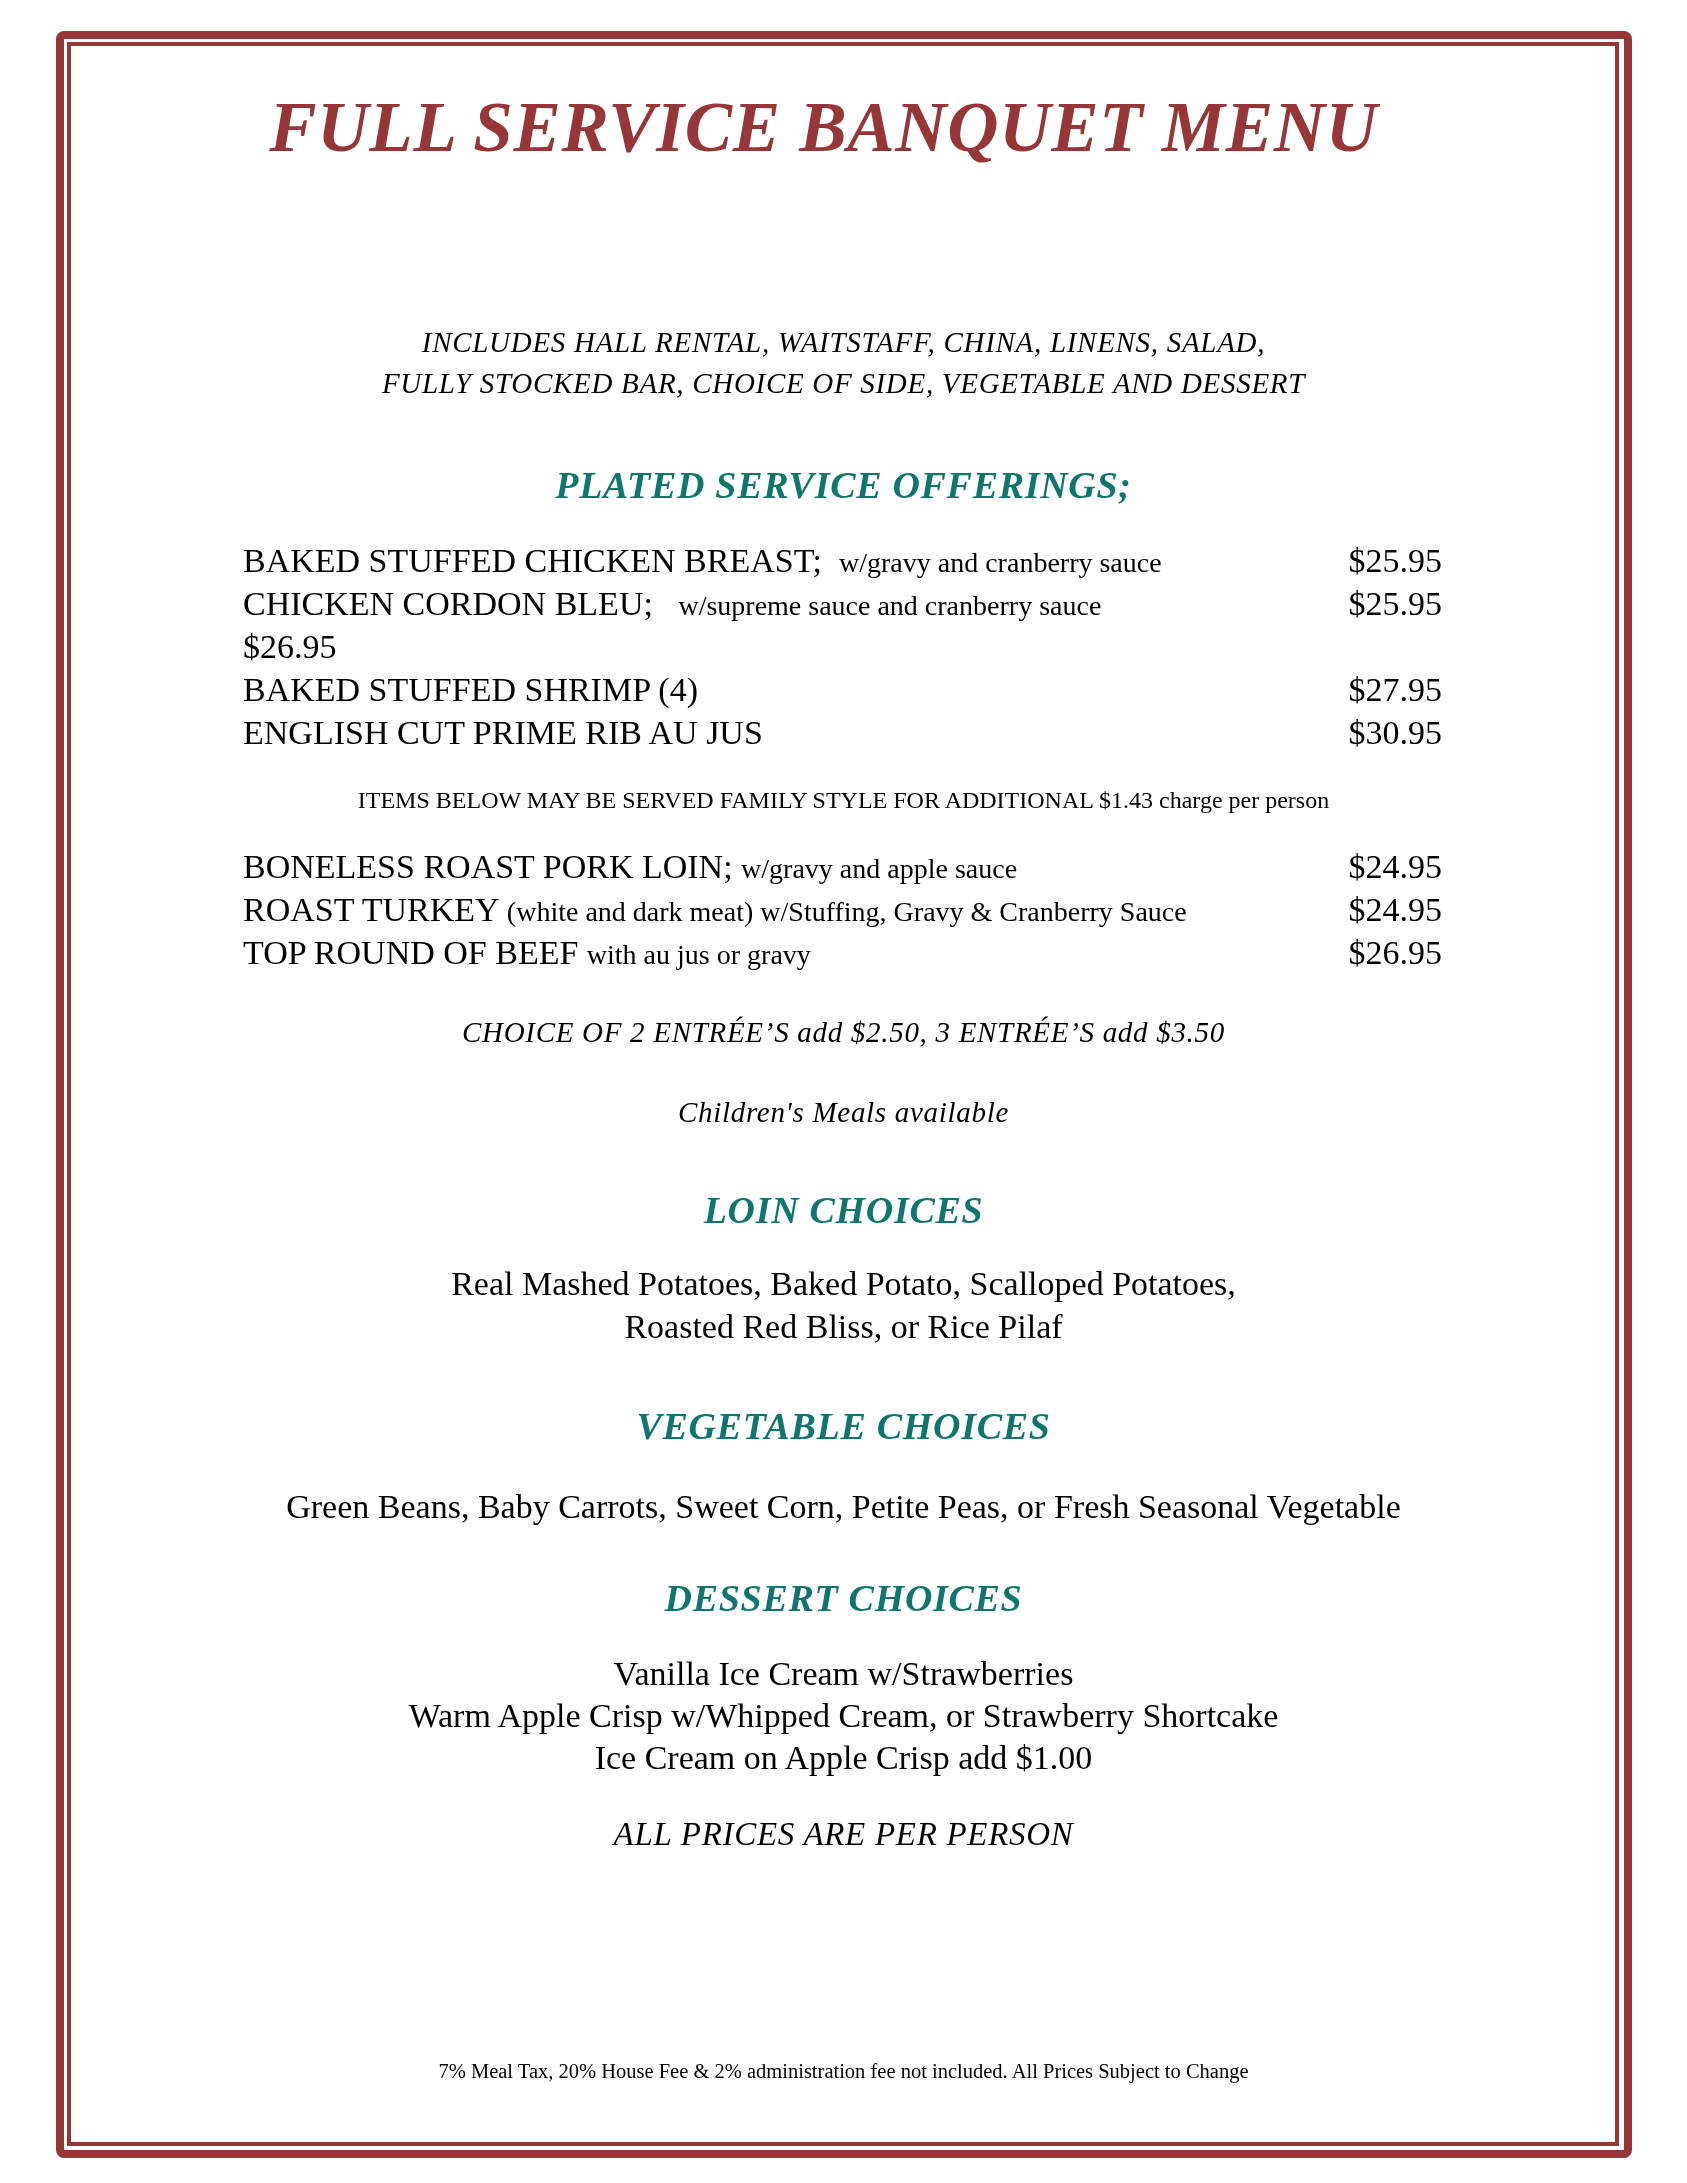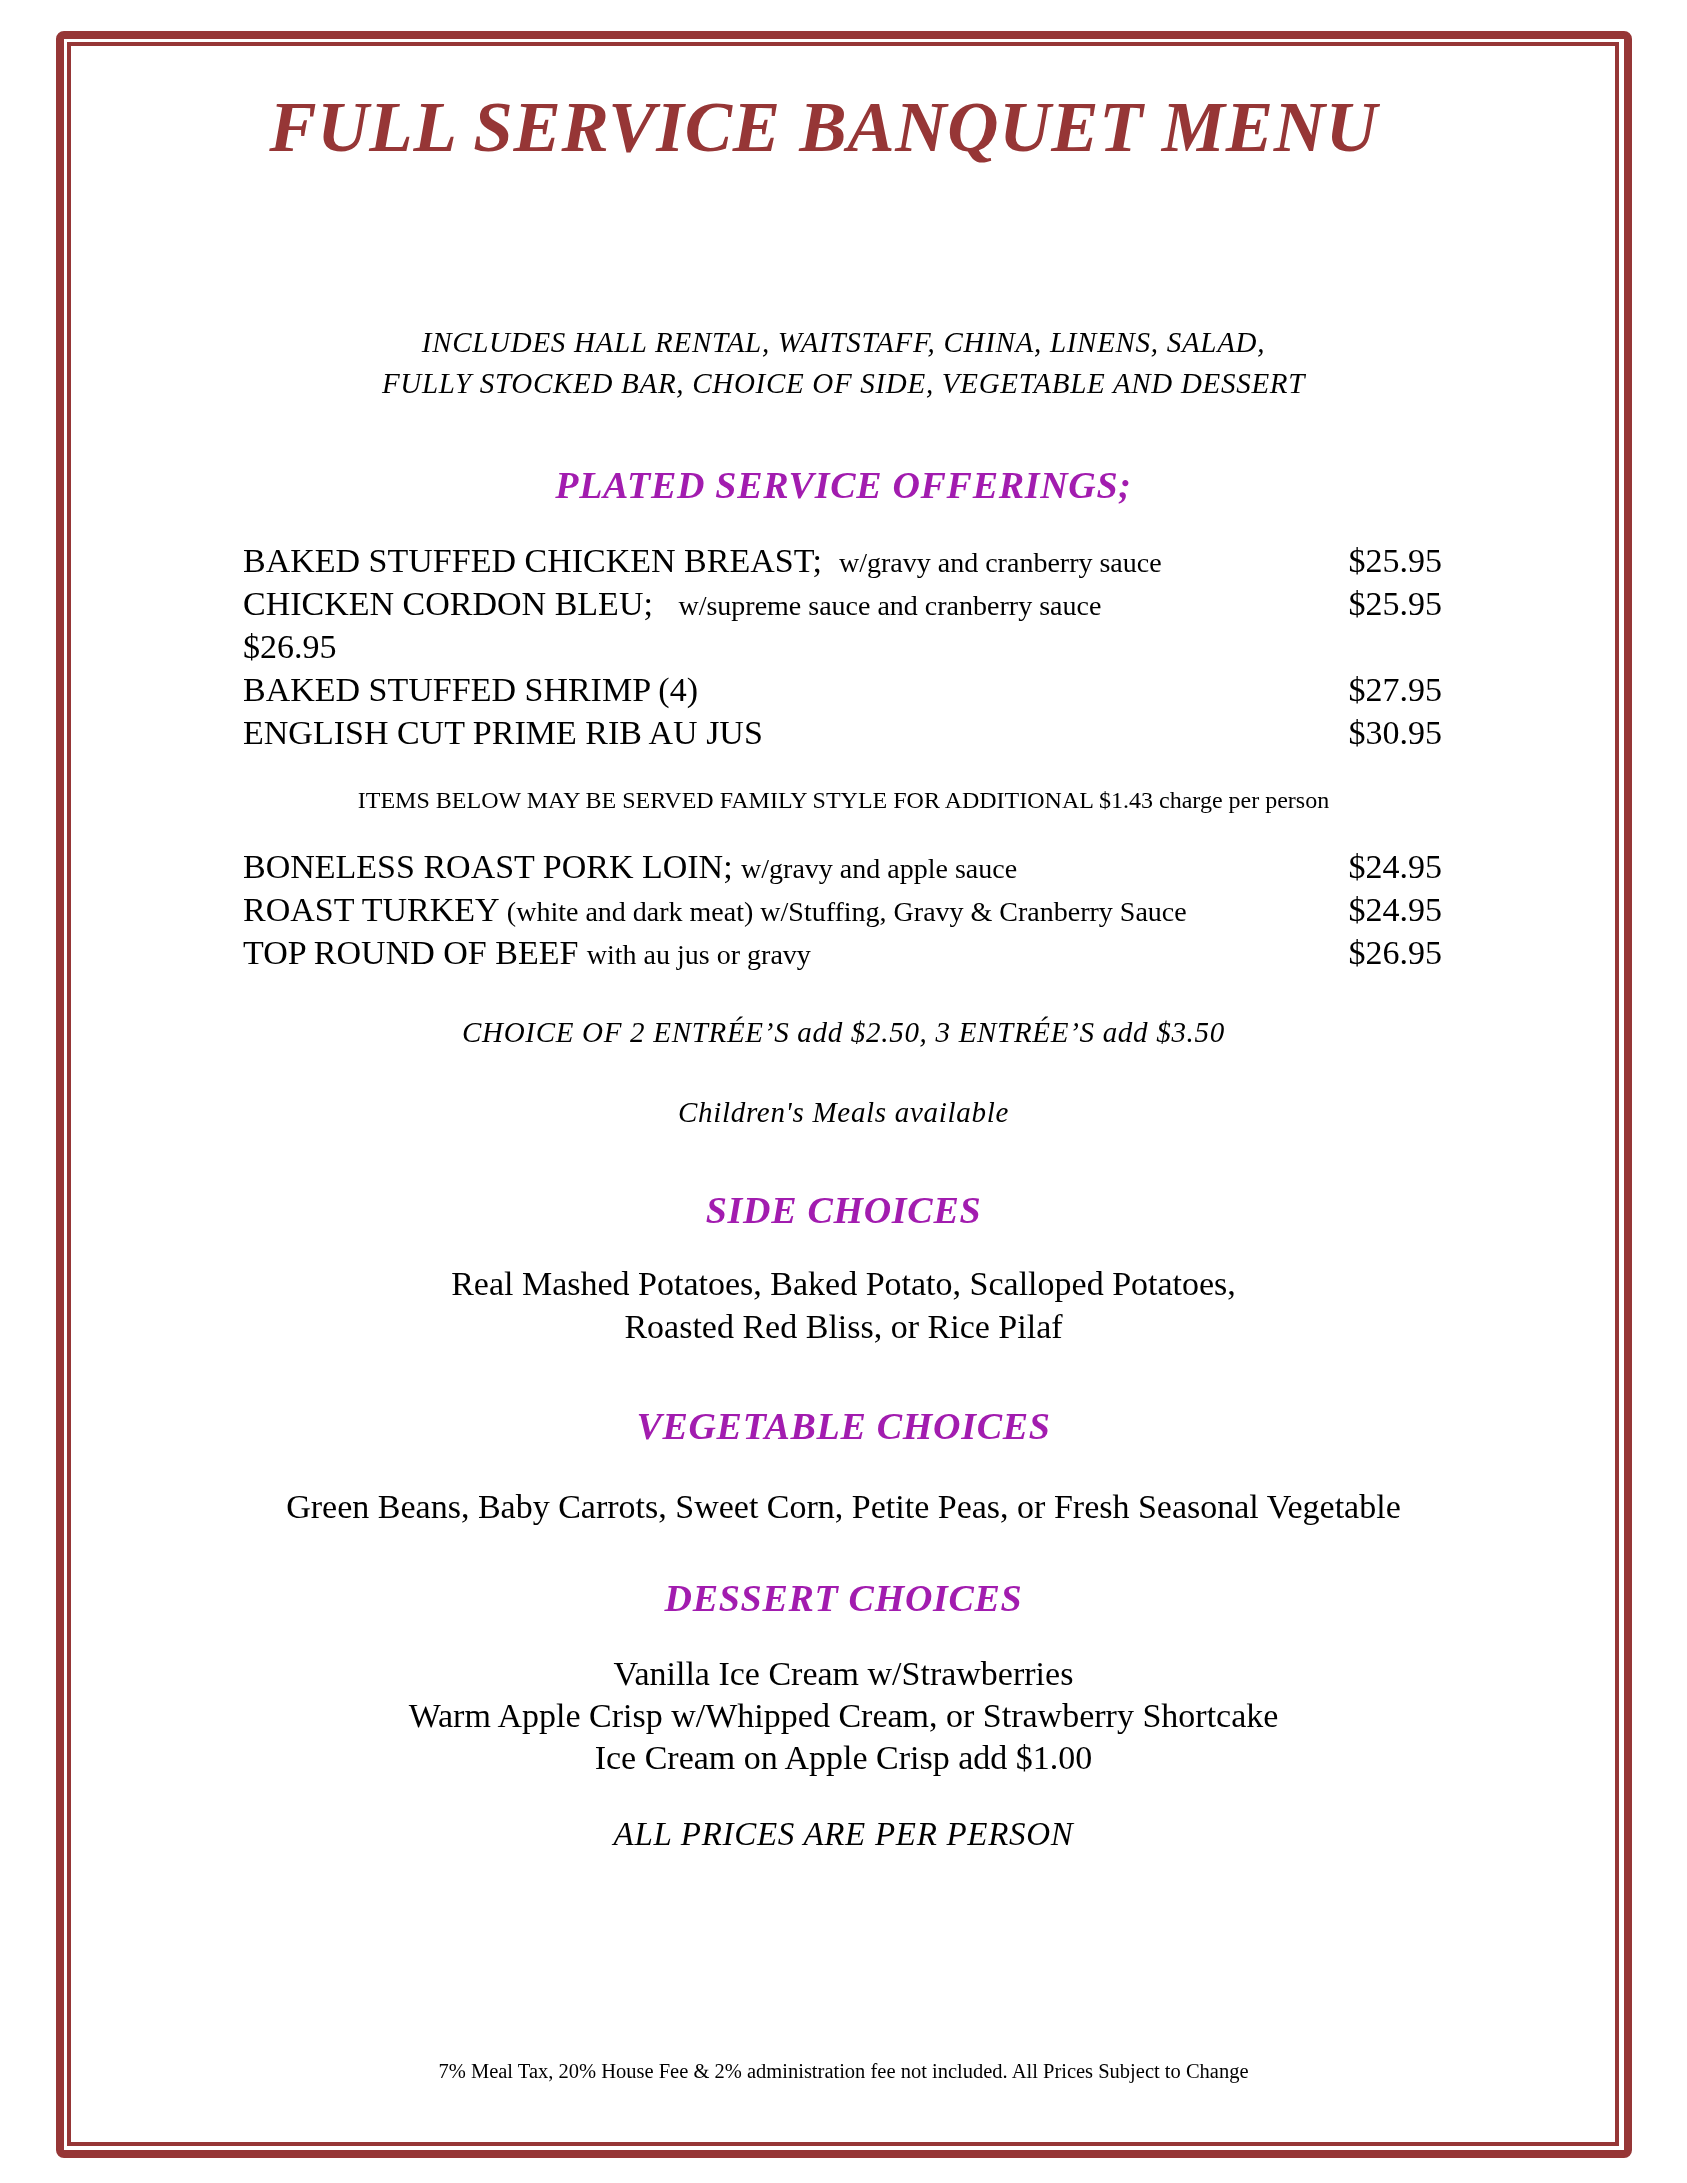--- a/index.html
+++ b/index.html
@@ -6,21 +6,21 @@
   body { width: 1687px; height: 2183px; position: relative; overflow: hidden;
          font-family: "Liberation Serif", "DejaVu Serif", serif; color: #000; }
   .frame-outer { position: absolute; left: 56px; top: 31px; width: 1576px; height: 2127px;
                  border: 8.6px solid #963636; border-radius: 8px; box-sizing: border-box; }
   .frame-inner { position: absolute; left: 67px; top: 42px; width: 1552px; height: 2104px;
                  border: 4px solid #963636; box-sizing: border-box; }
   .abs { position: absolute; left: 0; width: 1687px; text-align: center; white-space: nowrap; }
   .title { top: 87px; font-size: 71px; font-weight: bold; font-style: italic; color: #963636;
            left: 0; width: 1647px; letter-spacing: 0.7px; }
   .includes { font-style: italic; font-size: 29px; letter-spacing: 0.7px; }
-  .heading { font-style: italic; font-weight: bold; color: #a21caf; font-size: 38px; letter-spacing: 0.7px; }
+  .heading { font-style: italic; font-weight: bold; color: #0f766e; font-size: 38px; letter-spacing: 0.7px; }
   .row { position: absolute; left: 243px; width: 1199px; height: 42px; font-size: 34px;
          display: flex; justify-content: space-between; align-items: center; white-space: nowrap; }
   .row .sub { font-size: 28px; }
   .row .name { display: inline; }
   .note { font-size: 24px; }
   .italic-line { font-style: italic; font-size: 29px; letter-spacing: 0.7px; }
   .body-line { font-size: 34px; }
   .footer { font-size: 20.5px; }
 </style>
 </head>
@@ -67,21 +67,21 @@
   <span>$24.95</span>
 </div>
 <div class="row" style="top:932px">
   <span><span class="name">TOP ROUND OF BEEF</span> <span class="sub">with au jus  or  gravy</span></span>
   <span>$26.95</span>
 </div>
 
 <div class="abs italic-line" style="top:1016px">CHOICE OF 2 ENTRÉE’S  add $2.50,  3 ENTRÉE’S add $3.50</div>
 <div class="abs italic-line" style="top:1096px">Children's Meals available</div>
 
-<div class="abs heading" style="top:1188px">SIDE  CHOICES</div>
+<div class="abs heading" style="top:1188px">LOIN  CHOICES</div>
 <div class="abs body-line" style="top:1265px">Real Mashed Potatoes, Baked Potato, Scalloped Potatoes,</div>
 <div class="abs body-line" style="top:1308px">Roasted Red Bliss, or Rice Pilaf</div>
 
 <div class="abs heading" style="top:1404px">VEGETABLE CHOICES</div>
 <div class="abs body-line" style="top:1488px">Green Beans, Baby Carrots, Sweet Corn, Petite Peas, or Fresh Seasonal Vegetable</div>
 
 <div class="abs heading" style="top:1576px">DESSERT CHOICES</div>
 <div class="abs body-line" style="top:1655px">Vanilla  Ice Cream w/Strawberries</div>
 <div class="abs body-line" style="top:1697px">Warm Apple  Crisp w/Whipped Cream, or Strawberry Shortcake</div>
 <div class="abs body-line" style="top:1739px">Ice Cream on Apple  Crisp add $1.00</div>

